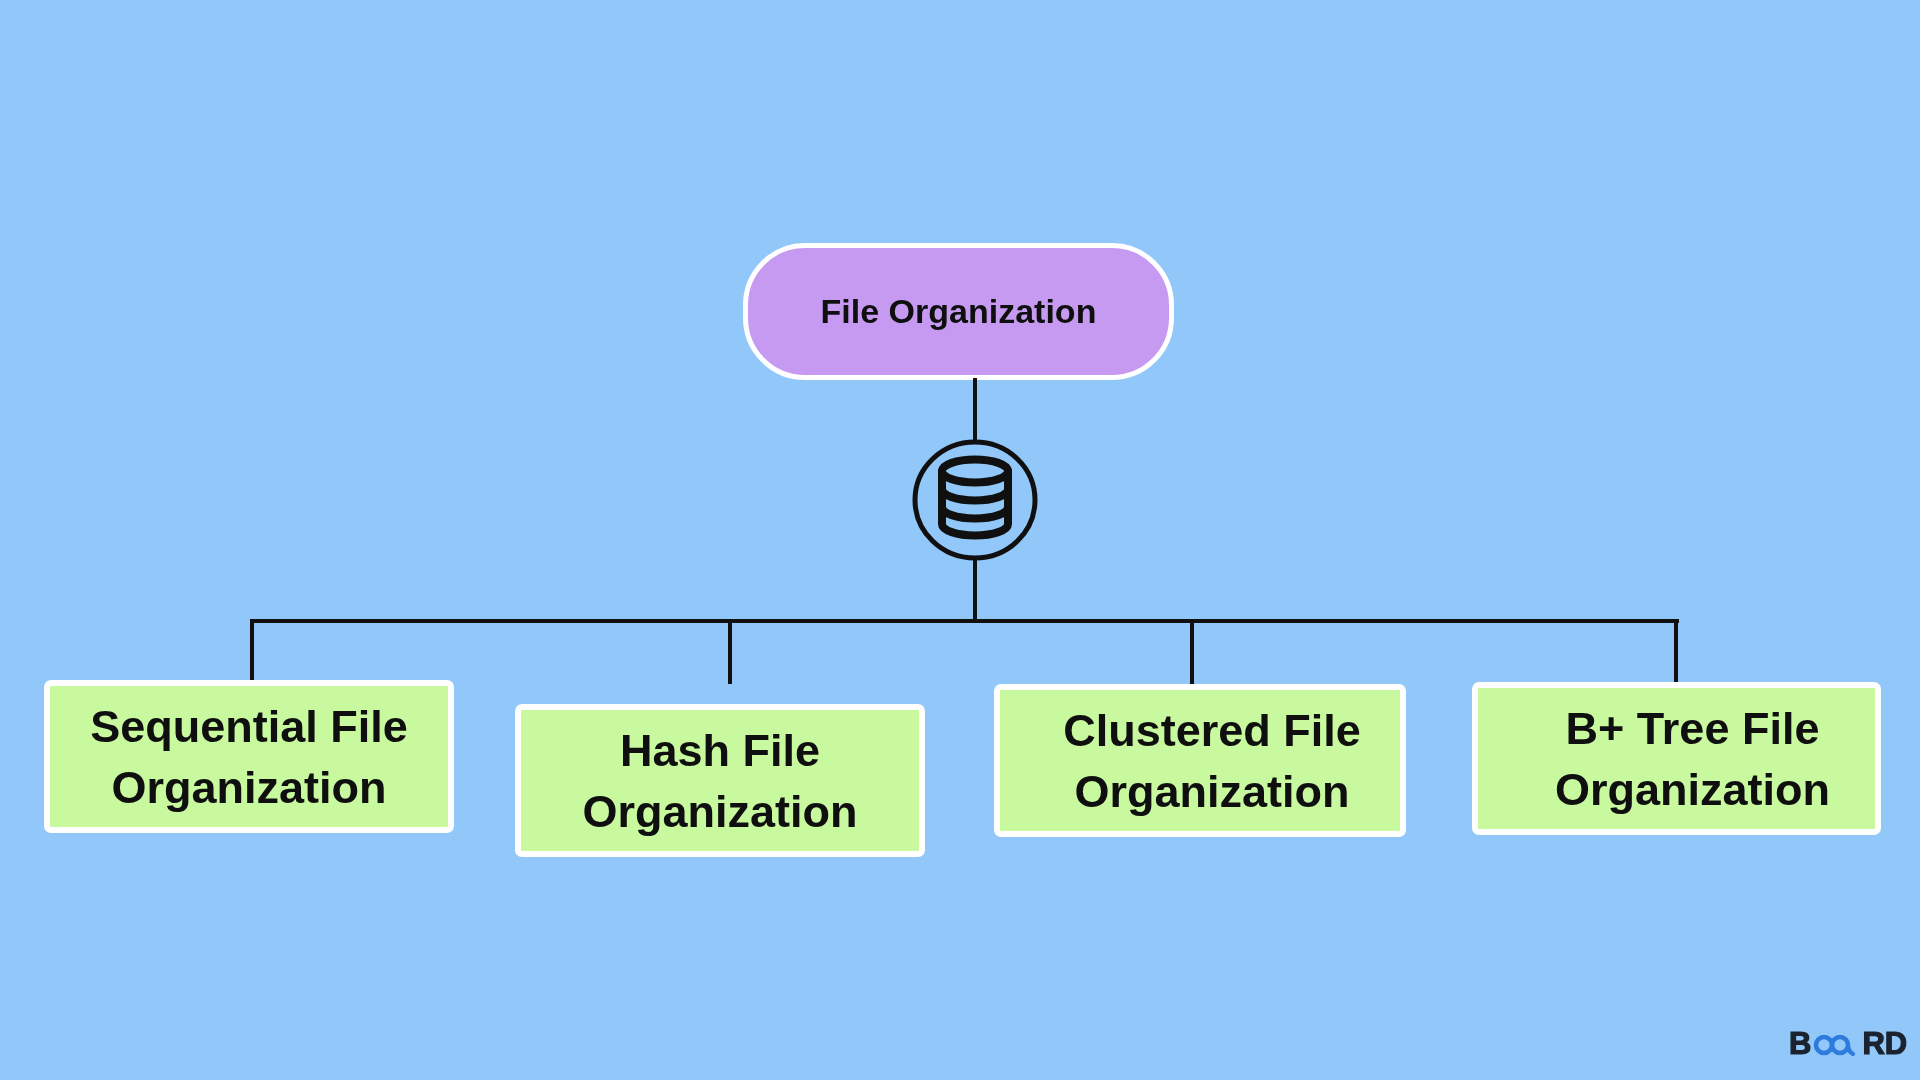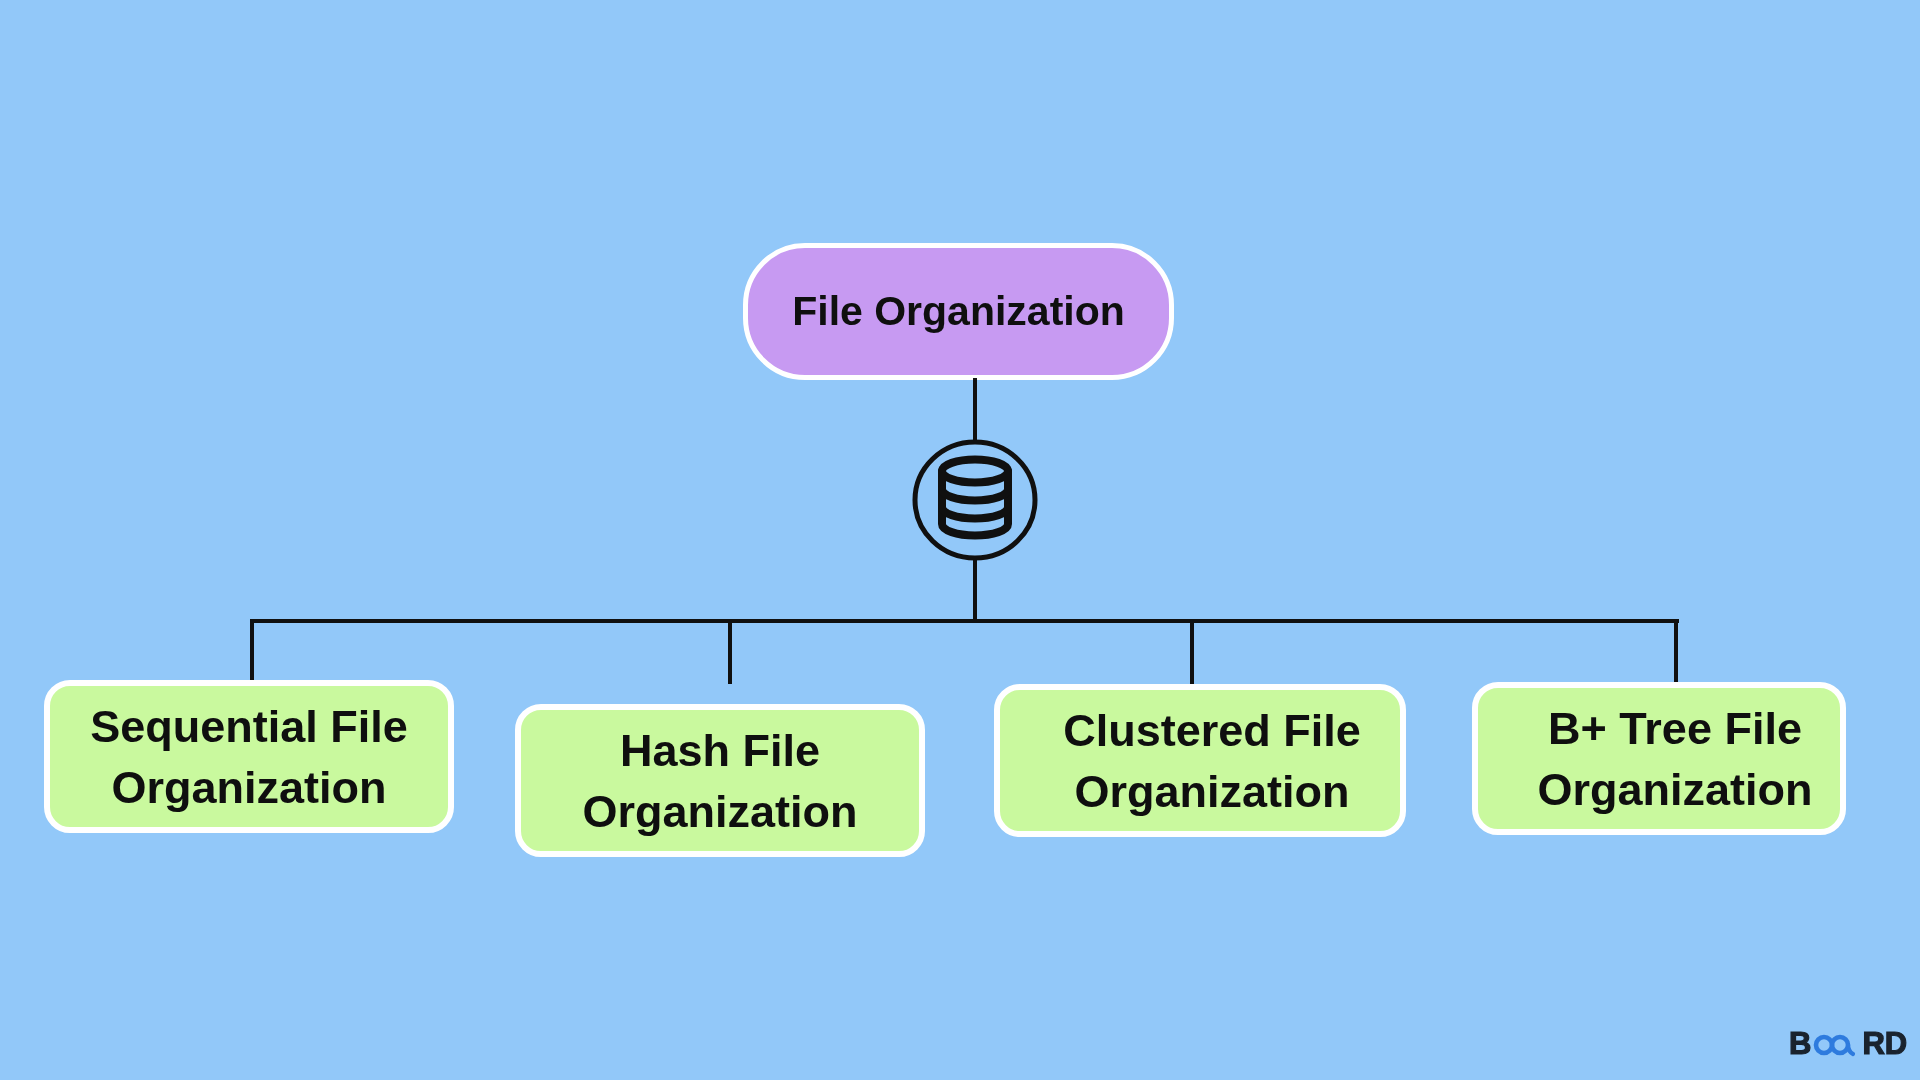--- a/index.html
+++ b/index.html
@@ -9,31 +9,31 @@
     font-family:"Liberation Sans",sans-serif;
     -webkit-font-smoothing:antialiased;
   }
   .node{
     position:absolute;display:flex;flex-direction:column;align-items:center;justify-content:center;
     text-align:center;box-sizing:border-box;color:#0f0f0f;font-weight:bold;
     border:5px solid #ffffff;
   }
   .root{
     left:743px;top:243px;width:431px;height:137px;
-    background:#C79AF2;border-radius:62px;font-size:41px;letter-spacing:0px;
+    background:#C79AF2;border-radius:62px;font-size:34px;letter-spacing:0px;
   }
   .child{
-    width:410px;height:153px;background:#C9F99E;border-radius:26px;border-width:6px;
+    width:410px;height:153px;background:#C9F99E;border-radius:7px;border-width:6px;
     font-size:45px;line-height:61px;
   }
   .child span{display:block;}
   .c1{left:44px;top:680px;}
   .c2{left:515px;top:704px;}
   .c3{left:994px;top:684px;width:412px;padding-left:24px;}
-  .c4{left:1472px;top:682px;width:374px;padding-left:32px;}
+  .c4{left:1472px;top:682px;width:409px;padding-left:32px;}
   .cline{position:absolute;background:#101010;}
   .v{width:4px;}
   .h{height:4px;}
   .db-badge{position:absolute;left:911px;top:439px;width:128px;height:124px;}
   .logo{
     position:absolute;left:1789px;top:1029px;height:30px;
     display:flex;align-items:center;gap:1px;
     font-size:31px;font-weight:bold;color:#1A232E;letter-spacing:0px;
     -webkit-text-stroke:1.2px #1A232E;
   }

